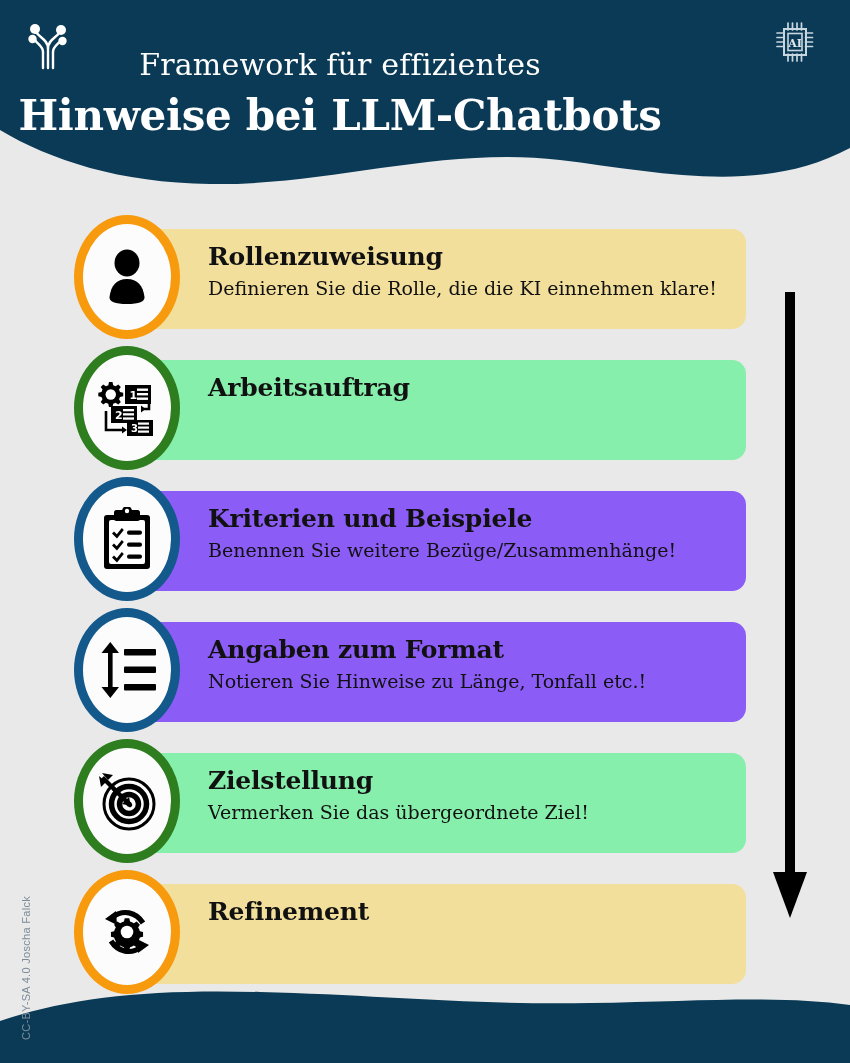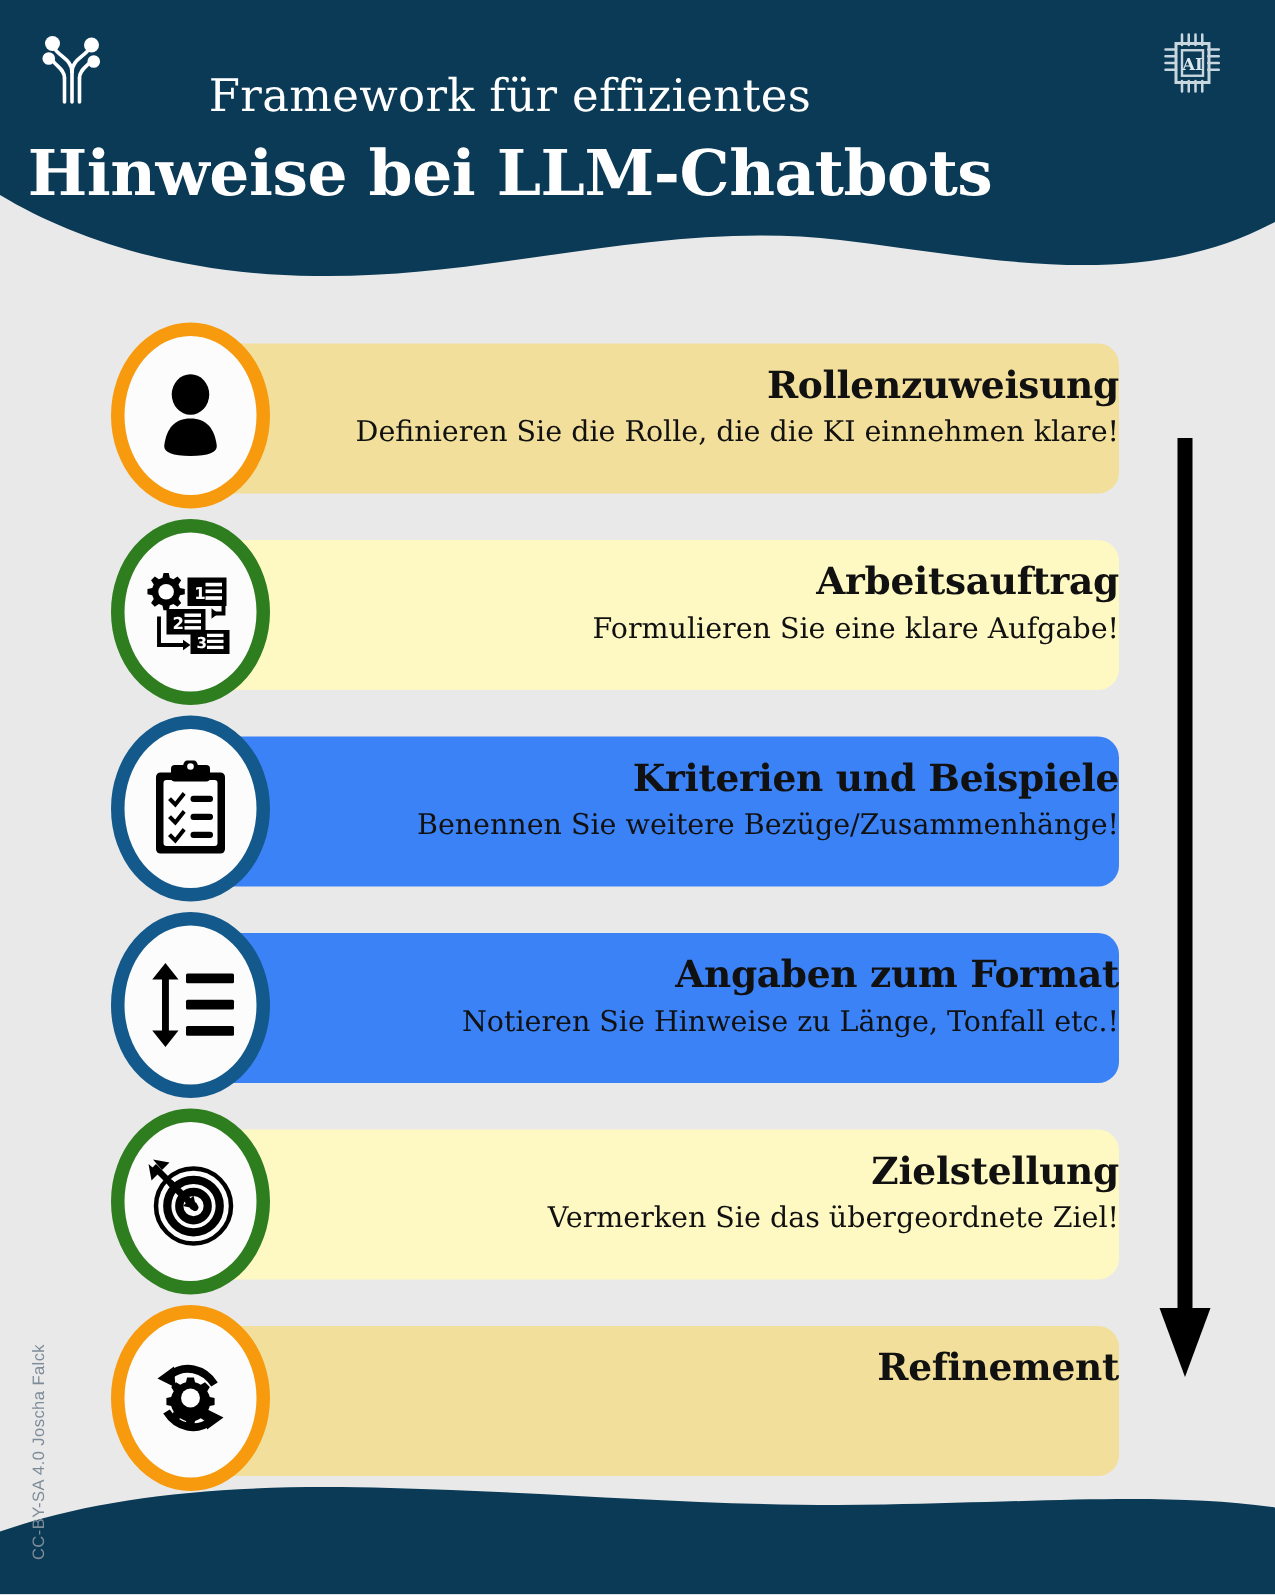--- a/index.html
+++ b/index.html
@@ -64,40 +64,39 @@
   #icon-circuit-tree { top: 18px; left: 26px; }
   #icon-ai-chip { top: 20px; left: 775px; }
 
   
   #rows {
     position: absolute;
     top: 215px;
     left: 0;
     width: 760px;
     z-index: 1;
-    text-align: right;
   }
 
   .row {
     position: relative;
     height: 131px;
   }
 
   .card {
     position: absolute;
     left: 122px;
     top: 14px;
     width: 624px;
     height: 100px;
     border-radius: 14px;
     padding: 14px 0 0 86px;
   }
   .card.yellow { background: #F2DF9B; }
-  .card.green  { background: #fef9c3; }
-  .card.blue   { background: #3b82f6; }
+  .card.green  { background: #86efac; }
+  .card.blue   { background: #8b5cf6; }
 
   .card-title {
     font-family: "DejaVu Serif", serif;
     font-size: 25px;
     font-weight: 700;
     color: #111111;
     letter-spacing: -0.2px;
     line-height: 1.15;
   }
   .card-desc {
@@ -236,21 +235,20 @@
           <ellipse cx="28" cy="15" rx="12.5" ry="13.5" fill="#000000"></ellipse>
           <path d="M28,31 C38.5,31 44,37.5 45.5,49 C46,53.5 40,56 28,56 C16,56 10,53.5 10.5,49 C12,37.5 17.5,31 28,31 Z" fill="#000000"></path>
         </svg>
       </span>
     </div>
   </div>
 
   <div class="row">
     <div class="card green">
       <div class="card-title">Arbeitsauftrag</div>
-      <div class="card-desc">Formulieren Sie eine klare Aufgabe!</div>
     </div>
     <div class="badge ring-green">
       <span>
         <svg width="62" height="60" viewBox="0 0 62 60" xmlns="http://www.w3.org/2000/svg">
 
           <g fill="#000000">
             <path d="M13,4 L16.5,4 L17.2,7.2 L19.6,8.2 L22.3,6.4 L24.8,8.9 L23,11.6 L24,14 L27.2,14.7 L27.2,18.2 L24,18.9 L23,21.3 L24.8,24 L22.3,26.5 L19.6,24.7 L17.2,25.7 L16.5,28.9 L13,28.9 L12.3,25.7 L9.9,24.7 L7.2,26.5 L4.7,24 L6.5,21.3 L5.5,18.9 L2.3,18.2 L2.3,14.7 L5.5,14 L6.5,11.6 L4.7,8.9 L7.2,6.4 L9.9,8.2 L12.3,7.2 Z"></path>
             <circle cx="14.75" cy="16.45" r="5.2" fill="#FFFFFF"></circle>
           </g>
 

